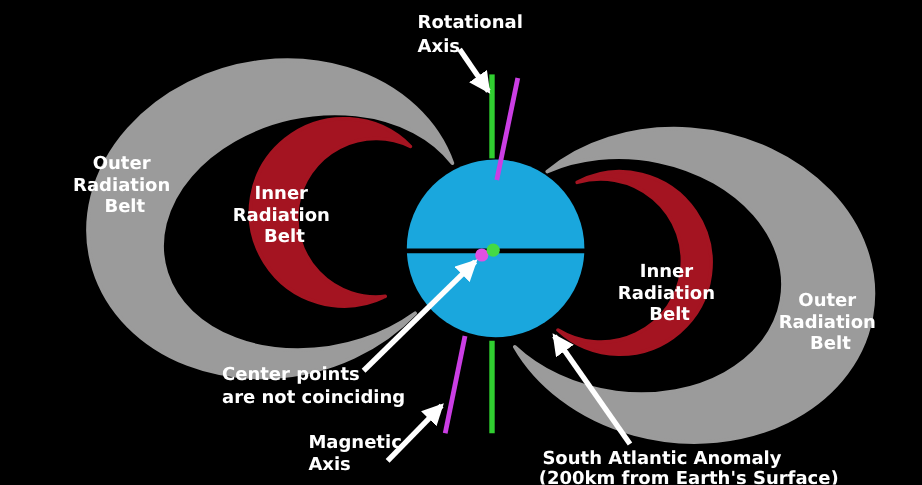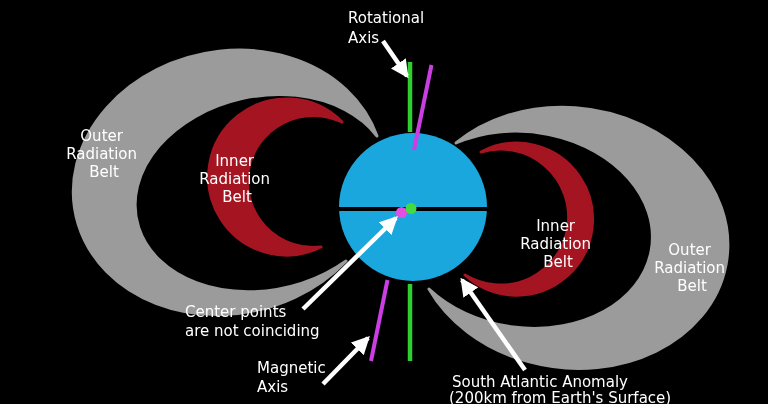--- a/index.html
+++ b/index.html
@@ -7,20 +7,21 @@
     padding: 0;
     background: #000;
   }
   #stage {
     position: relative;
     width: 768px;
     height: 404px;
     background: #000;
     overflow: hidden;
     font-family: "DejaVu Sans", sans-serif;
+    font-weight: bold;
   }
   svg { display: block; }
   .label {
     font-family: "DejaVu Sans", sans-serif;
     font-size: 15px;
     fill: #ffffff;
   }
   .belt-label { text-anchor: middle; }
   .annot-label { text-anchor: start; }
 </style>

